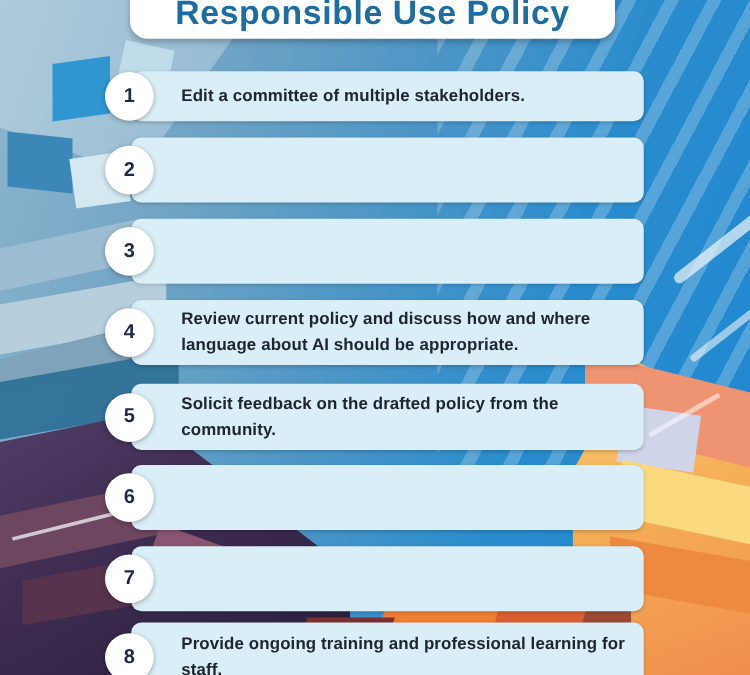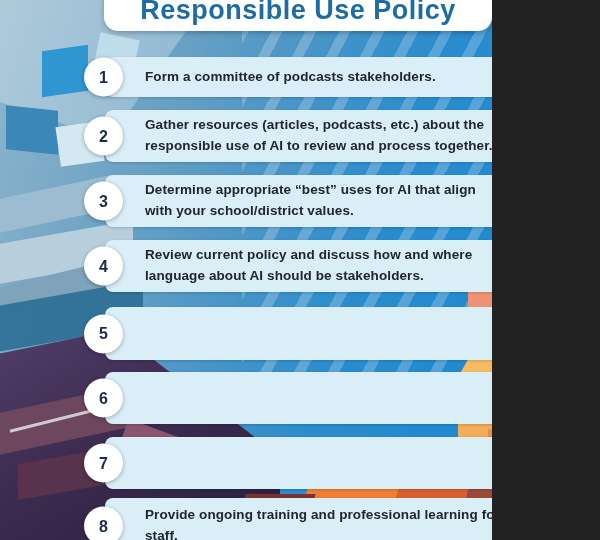--- a/index.html
+++ b/index.html
@@ -1,17 +1,17 @@
 <!DOCTYPE html>
 <html><head>
 <meta charset="utf-8">
 <style>
   html,body { margin:0; padding:0; background:#222; }
   .poster {
-    position:relative; width:492px; height:540px; overflow:hidden;
+    position:relative; width:600px; height:540px; overflow:hidden;
     font-family:"Liberation Sans", sans-serif;
     --title-color:#1d6ca3; --box-bg:#d9eef7; --step-text:#21262e;
     --num-color:#1c2b4a; --circle-bg:#ffffff;
   }
   
   .bg { position:absolute; inset:0;
     background:linear-gradient(108deg,#8fb6cd 0%,#74a6c5 22%,#4f97c6 45%,#2a8ccd 68%,#1e88d2 100%); }
   .bg div { position:absolute; }
   .rays { right:-30px; top:-20px; width:280px; height:430px;
     background:repeating-linear-gradient(118deg, rgba(255,255,255,0) 0 20px, rgba(255,255,255,.22) 20px 30px); }
@@ -126,48 +126,47 @@
 
   <div class="title-box">
     <span class="title-text">Responsible Use Policy</span>
   </div>
 
   <div class="steps">
   <div class="step">
     <span class="step-circle">
       <span>1</span>
     </span>
-    <span class="step-text">Form a committee of podcasts stakeholders.</span>
+    <span class="step-text">Edit a committee of multiple stakeholders.</span>
   </div>
 
   <div class="step">
     <span class="step-circle">
       <span>2</span>
     </span>
-    <span class="step-text">Gather resources (articles, podcasts, etc.) about the responsible use of AI to review and process together.</span>
   </div>
 
   <div class="step">
     <span class="step-circle">
       <span>3</span>
     </span>
-    <span class="step-text">Determine appropriate “best” uses for AI that align with your school/district values.</span>
   </div>
 
   <div class="step">
     <span class="step-circle">
       <span>4</span>
     </span>
-    <span class="step-text">Review current policy and discuss how and where language about AI should be stakeholders.</span>
+    <span class="step-text">Review current policy and discuss how and where language about AI should be appropriate.</span>
   </div>
 
   <div class="step">
     <span class="step-circle">
       <span>5</span>
     </span>
+    <span class="step-text">Solicit feedback on the drafted policy from the community.</span>
   </div>
 
   <div class="step">
     <span class="step-circle">
       <span>6</span>
     </span>
   </div>
 
   <div class="step">
     <span class="step-circle">

